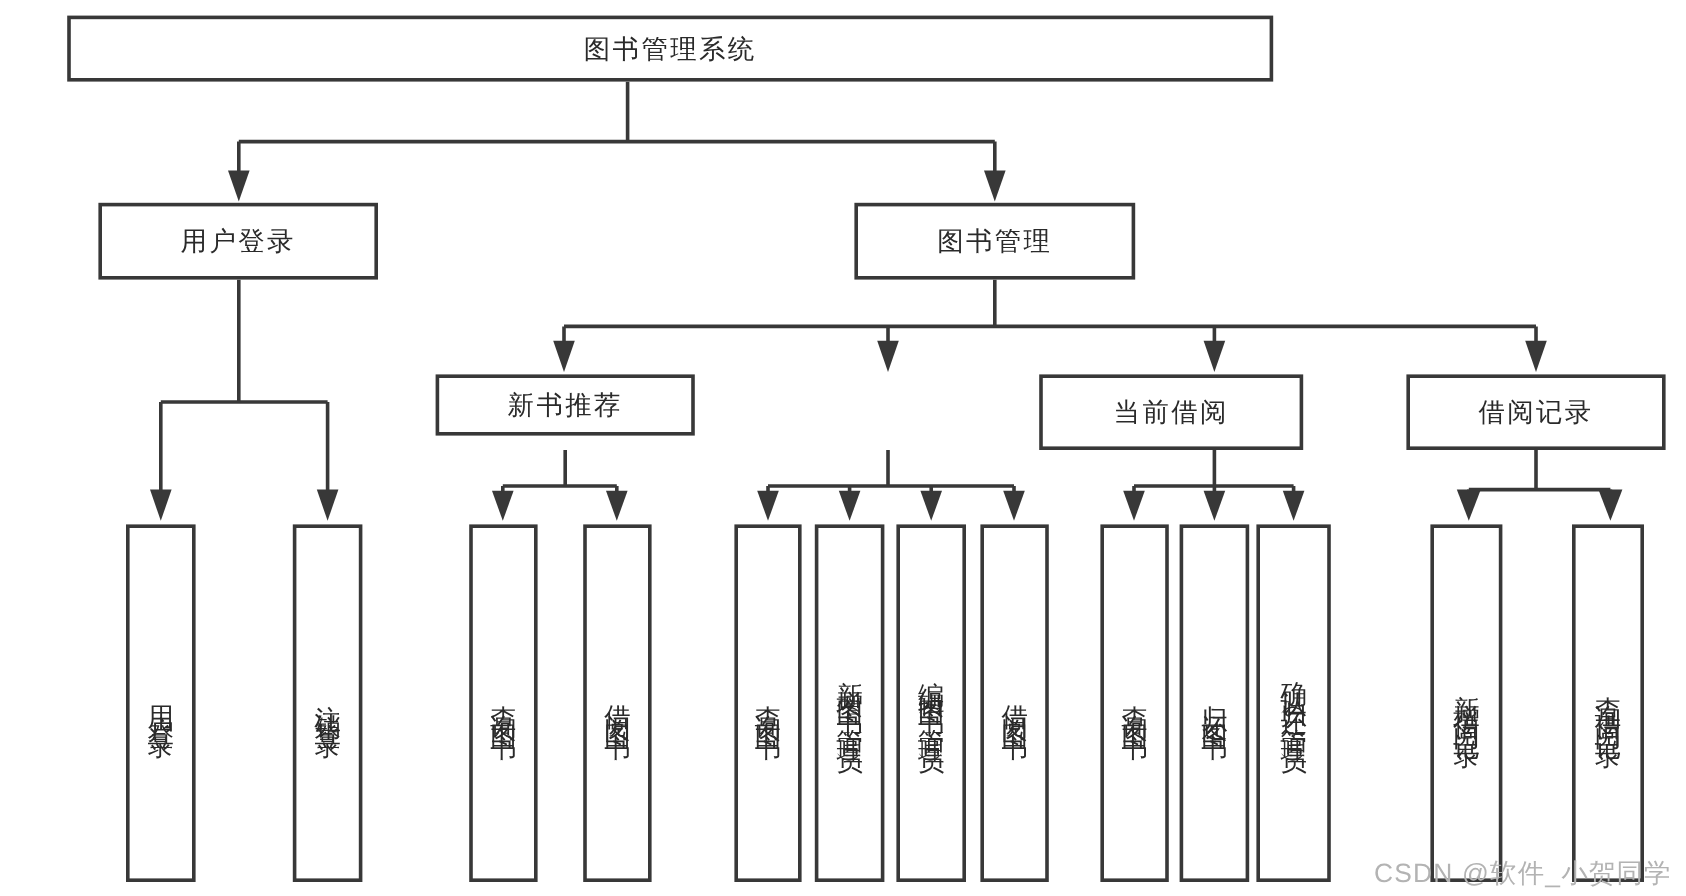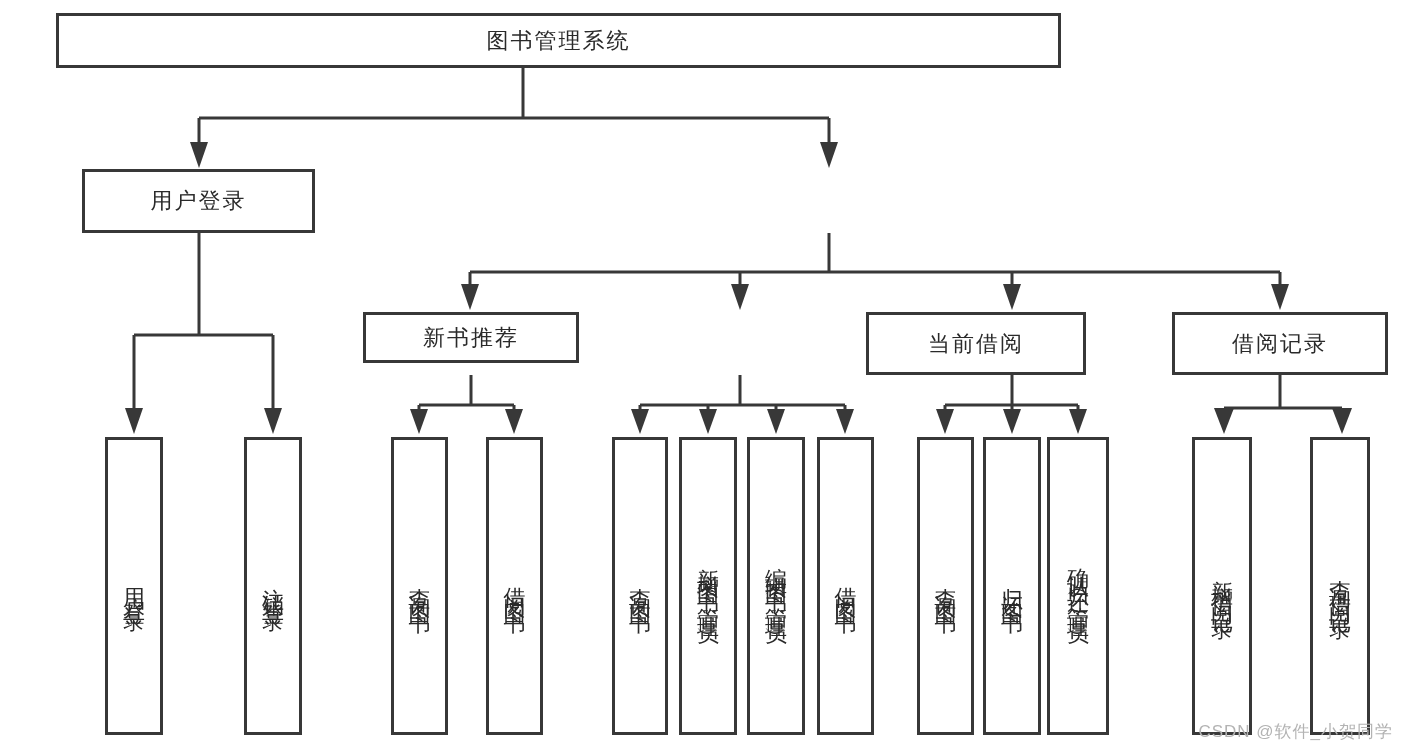--- a/index.html
+++ b/index.html
@@ -68,21 +68,21 @@
   .l-8  { left: 817px;  width: 57px; }
   .l-9  { left: 917px;  width: 57px; }
   .l-10 { left: 983px;  width: 58px; }
   .l-11 { left: 1047px; width: 62px; }
   .l-12 { left: 1192px; width: 60px; }
   .l-13 { left: 1310px; width: 60px; }
   .watermark {
     position: absolute;
     right: 12px;
     bottom: 4px;
-    font-size: 17px;
+    font-size: 22px;
     letter-spacing: 1px;
     color: var(--watermark);
     white-space: nowrap;
     z-index: 5;
   }
 </style>
 </head>
 <body>
 
 <div class="canvas">
@@ -130,20 +130,23 @@
     </g>
   </svg>
 
   <div class="node n-root">
     <span class="hlabel">图书管理系统</span>
   </div>
 
   <div class="node n-user-login">
     <span class="hlabel">用户登录</span>
   </div>
+  <div class="node n-book-mgmt">
+    <span class="hlabel">图书管理</span>
+  </div>
 
   <div class="node n-new-book">
     <span class="hlabel">新书推荐</span>
   </div>
   <div class="node n-current">
     <span class="hlabel">当前借阅</span>
   </div>
   <div class="node n-records">
     <span class="hlabel">借阅记录</span>
   </div>

